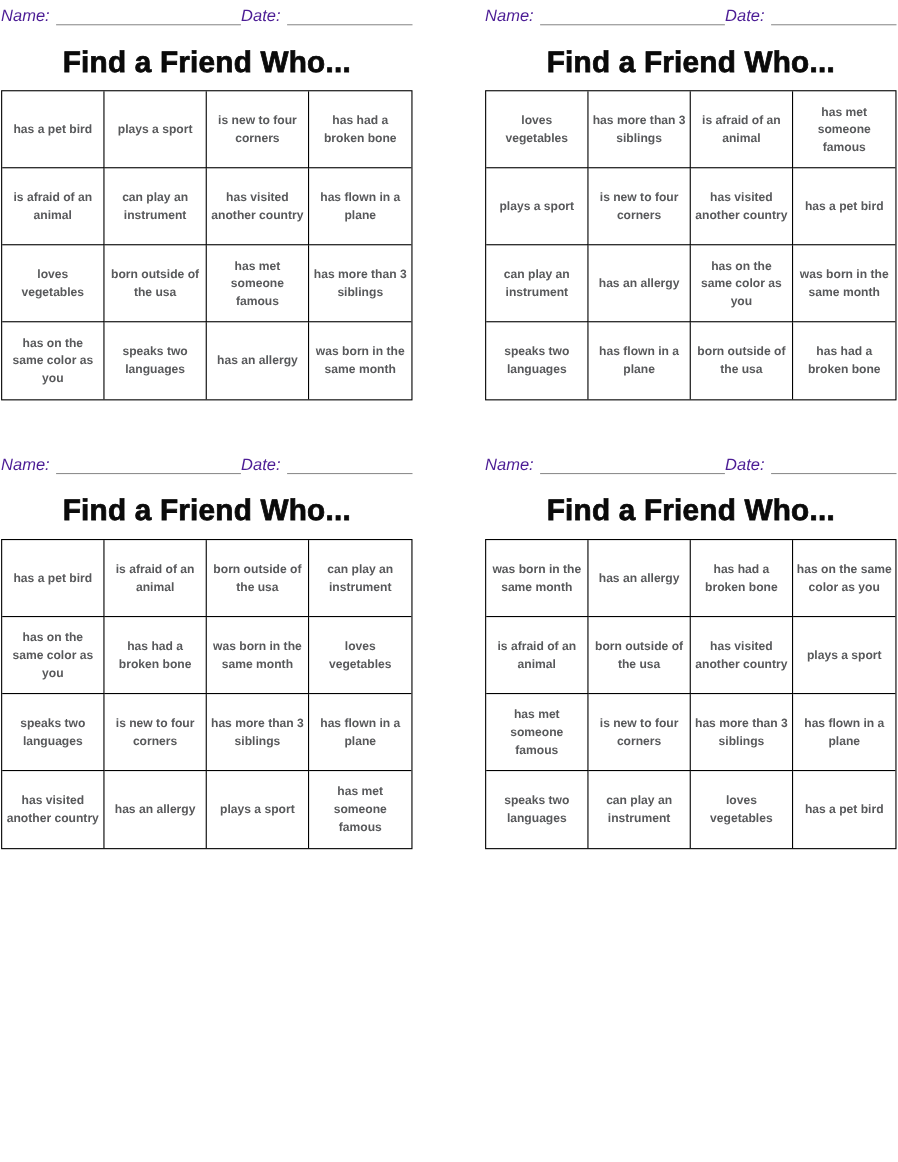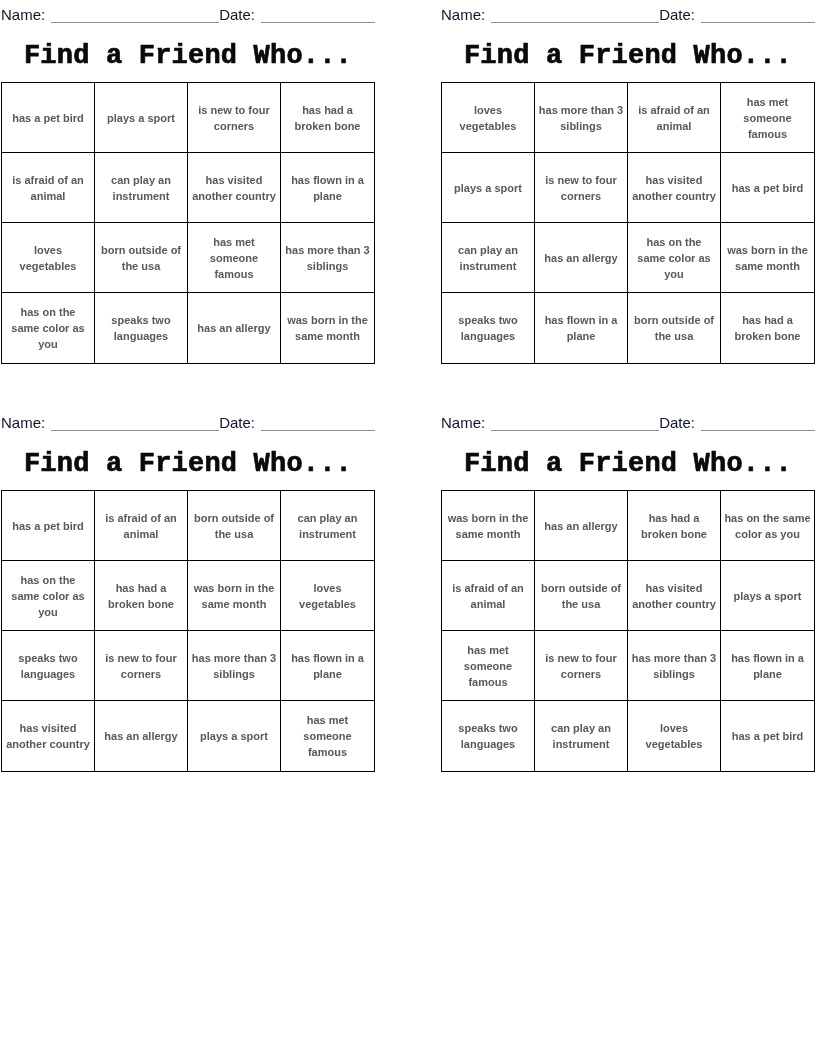--- a/index.html
+++ b/index.html
@@ -15,41 +15,41 @@
   .pos-tl { left: 1px;   top: 5px; }
   .pos-tr { left: 441px; top: 5px; }
   .pos-bl { left: 1px;   top: 413px; }
   .pos-br { left: 441px; top: 413px; }
 
   .hdr {
     display: flex;
     align-items: flex-end;
     height: 18px;
     font-size: 15px;
-    color: #0f172a;
+    color: #4c1d95;
+    font-style: italic;
   }
   .hlabel { white-space: nowrap; line-height: 16px; }
   .hline {
     border-bottom: 1.5px solid #8f8f8f;
     height: 12px;
     margin-left: 6px;
   }
   .name-line { width: 168px; }
   .dlabel { margin-left: auto; margin-top: 36px; }
   .date-line { flex: 1; }
 
   .title {
     margin: 19px 0 0 0;
     text-align: center;
     font-size: 27px;
     line-height: 28px;
     font-weight: 900;
     letter-spacing: 0.2px;
     color: #0a0a0a;
-    font-family: Liberation Mono, monospace;
     -webkit-text-stroke: 0.7px #0a0a0a;
   }
 
   .grid {
     margin-top: 12px;
     display: grid;
     grid-template-columns: repeat(4, 1fr);
     border: 1px solid #000;
     background: #fff;
   }

